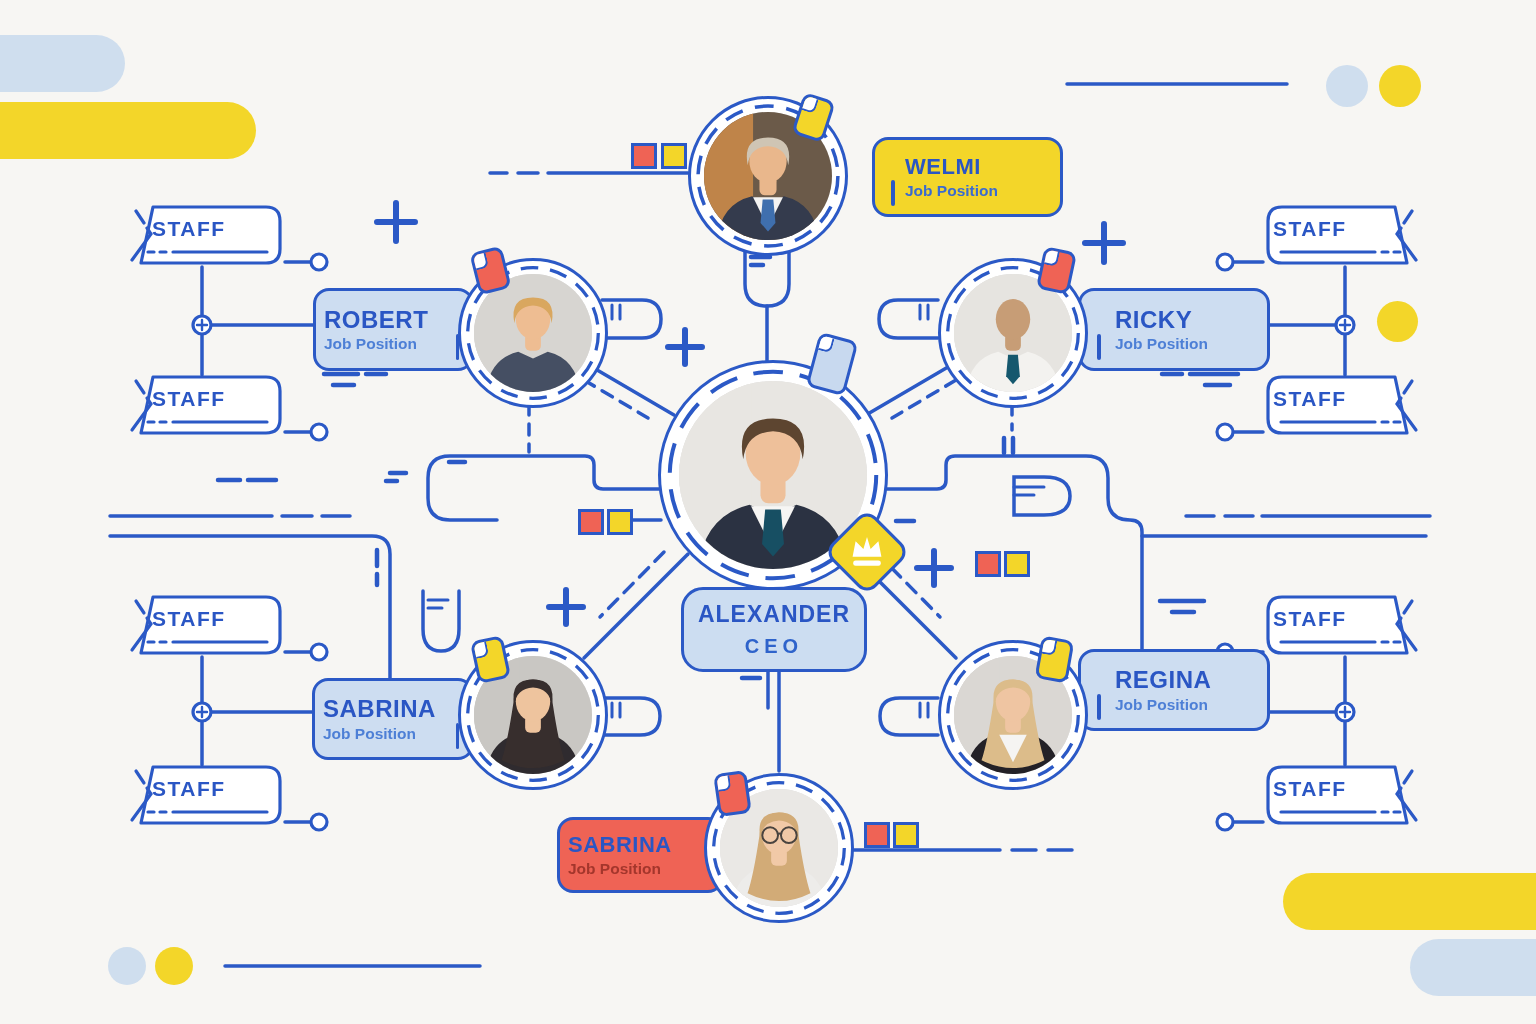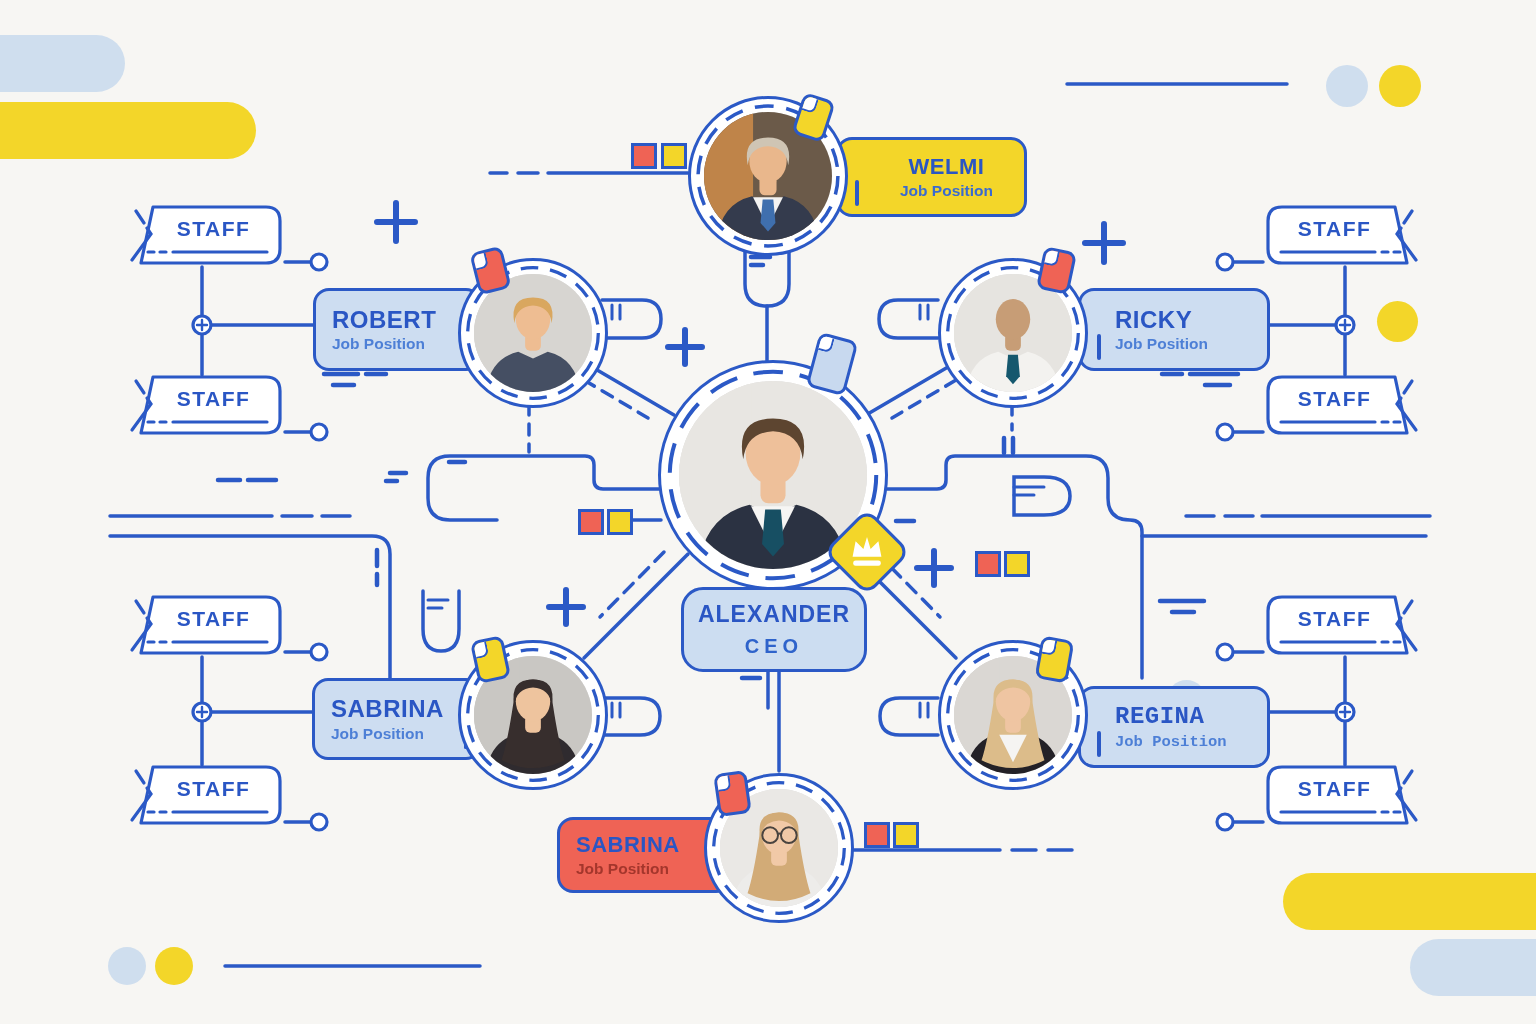--- a/index.html
+++ b/index.html
@@ -20,29 +20,29 @@
   #wires .cross{stroke-width:2.4px;}
   
   .sq{position:absolute;width:20px;height:20px;border:3.5px solid #2b59c6;z-index:2;}
   .sq.red{background:#ef6355;} .sq.yel{background:#f3d629;}
   
   .staff{position:absolute;width:165px;height:64px;z-index:2;}
   .staff svg{position:absolute;inset:0;}
   .staff svg .rb{fill:#fff;stroke:#2b59c6;stroke-width:3.2px;stroke-linejoin:round;}
   .staff svg .rl{fill:none;stroke:#2b59c6;stroke-width:3.2px;stroke-linecap:round;}
   .staff.flip svg{transform:scale(-1,1);}
-  .staff span{position:absolute;top:14px;left:32px;right:10px;text-align:center;
+  .staff span{position:absolute;top:14px;left:32px;right:10px;text-align:left;
               font-size:21px;font-weight:800;letter-spacing:1.5px;color:#2a56c4;}
   .staff.flip span{left:10px;right:32px;}
   
   .plate{position:absolute;z-index:3;border:3.2px solid #2b59c6;border-radius:16px;
          background:var(--plate,#cdddf1);display:flex;flex-direction:column;justify-content:center;}
   .plate .pname{font-size:24px;font-weight:800;letter-spacing:.5px;color:#2a56c4;line-height:1.15;}
   .plate .pjob{font-size:15.5px;font-weight:700;color:var(--job,#4d7fd6);margin-top:2px;}
-  .plate.pad-l{padding-left:16px;} .plate.pad-xl{padding-left:34px;}
+  .plate.pad-l{padding-left:8px;} .plate.pad-xl{padding-left:34px;}
   .plate .tick{position:absolute;width:3.5px;height:26px;bottom:8px;background:#2b59c6;border-radius:2px;}
   .plate.tick-r .tick{right:12px;} .plate.tick-l .tick{left:16px;}
   .plate.ceo{z-index:5;border-radius:22px;align-items:center;text-align:center;}
   .plate.ceo .pname{font-size:23px;letter-spacing:1px;}
   .plate.ceo .ptitle{font-size:20px;font-weight:700;letter-spacing:5px;color:#2e63cb;margin-top:8px;}
   
   .person{position:absolute;inset:0;pointer-events:none;}
   .node{position:absolute;z-index:4;border:3.5px solid #2b59c6;border-radius:50%;background:#fff;}
   .node .ring{position:absolute;inset:1px;width:calc(100% - 2px);height:calc(100% - 2px);}
   .node .ring circle{fill:none;stroke:#2b59c6;stroke-width:2.3px;stroke-dasharray:4.3 2.9;}
@@ -251,21 +251,21 @@
   <div class="staff flip" style="left:1263px;top:763px;">
     <svg viewBox="0 0 165 64">
         <path class="rb" d="M33 4 H146 Q160 4 160 18 V46 Q160 60 146 60 H21 Z"></path>
         <path class="rl" d="M16 8 L24 20 M27 25 L31 31 L12 57"></path>
         <path class="rl" d="M28 49 H34 M40 49 H46 M53 49 H147"></path>
       </svg>
     <span>STAFF</span>
   </div>
 
   <div class="person" style="--plate: #f3d629; --job: #3a6bd0; --marker: #f3d629; --bg: #6b5a49; --bg2: #bf8449; --skin: #e9b78c; --hair: #cfc5b4; --top: #343b4d; --shirt: #f4f3f1; --tie: #3f6fae;">
-    <div class="plate pad-l tick-l" style="left:836px;top:137px;width:155px;height:74px;padding-left:30px;text-align:center;">
+    <div class="plate pad-l tick-l" style="left:872px;top:137px;width:155px;height:74px;padding-left:30px;">
       <div class="pname" style="font-size:22px;">WELMI</div>
       <div class="pjob">Job Position</div>
       <i class="tick"></i>
     </div>
     <div class="node" style="left:688px;top:96px;width:154px;height:154px;">
       <svg class="ring" viewBox="0 0 100 100">
           <circle cx="50" cy="50" r="46" pathLength="100"></circle>
         </svg>
       <div class="photo">
         <svg class="avatar suit" viewBox="0 0 120 120" preserveAspectRatio="xMidYMid slice">
@@ -416,21 +416,21 @@
               <circle cx="70" cy="47" r="8"></circle>
               <path d="M59 46 Q60.5 44.5 62 46"></path>
             </g>
         </svg>
       </div>
     </div>
     <div class="mouse" style="left:474px;top:638px;transform:rotate(-12deg);"></div>
   </div>
 
   <div class="person" style="--plate: #cdddf1; --job: #4d7fd6; --marker: #f3d629; --bg: #dad7d3; --skin: #efc5a2; --hair: #dcbc8a; --top: #232127; --shirt: #f5f4f2;">
-    <div class="plate pad-xl tick-l" style="left:1078px;top:686px;width:152px;height:76px;font-family:Liberation Mono, monospace;">
+    <div class="plate pad-xl tick-l" style="left:1078px;top:649px;width:152px;height:76px;">
       <div class="pname">REGINA</div>
       <div class="pjob">Job Position</div>
       <i class="tick"></i>
     </div>
     <div class="node" style="left:938px;top:640px;width:144px;height:144px;">
       <svg class="ring" viewBox="0 0 100 100">
           <circle cx="50" cy="50" r="46" pathLength="100"></circle>
         </svg>
       <div class="photo">
         <svg class="avatar longhair suit notie" viewBox="0 0 120 120" preserveAspectRatio="xMidYMid slice">

